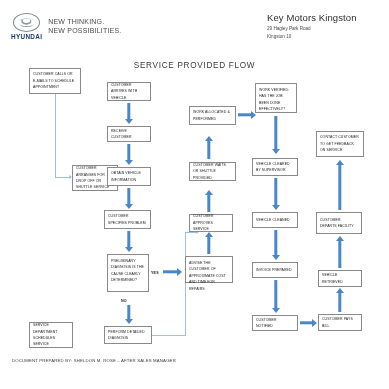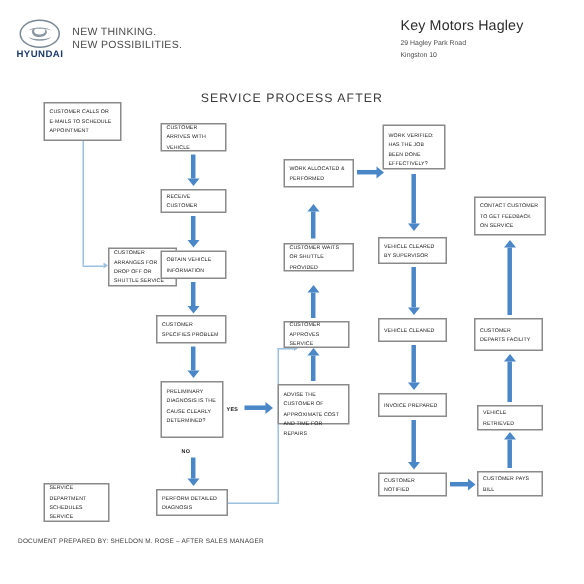--- a/index.html
+++ b/index.html
@@ -101,27 +101,27 @@
       </div>
       <div class="hy-word">HYUNDAI</div>
     </div>
     <div class="tagline">
       <span>NEW THINKING.</span>
       <span>NEW POSSIBILITIES.</span>
     </div>
   </div>
 
   <div class="company">
-    <div class="name">Key Motors Hagley</div>
+    <div class="name">Key Motors Kingston</div>
     <div class="addr">29 Hagley Park Road</div>
     <div class="addr">Kingston 10</div>
   </div>
 
   <div class="flow-title" style="text-align:center;">
-    <span>SERVICE PROCESS AFTER</span>
+    <span>SERVICE PROVIDED FLOW</span>
   </div>
 
   <div class="node" style="left:29px;top:68px;width:52px;height:26px;">
     <span>CUSTOMER CALLS OR E-MAILS TO SCHEDULE APPOINTMENT</span>
   </div>
 
   <div class="conn conn-v" style="left:55px;top:94px;height:83px;"></div>
   <div class="conn conn-h" style="left:55px;top:177px;width:14px;"></div>
   <div class="conn-head-right" style="left:69px;top:174.8px;"></div>
 

